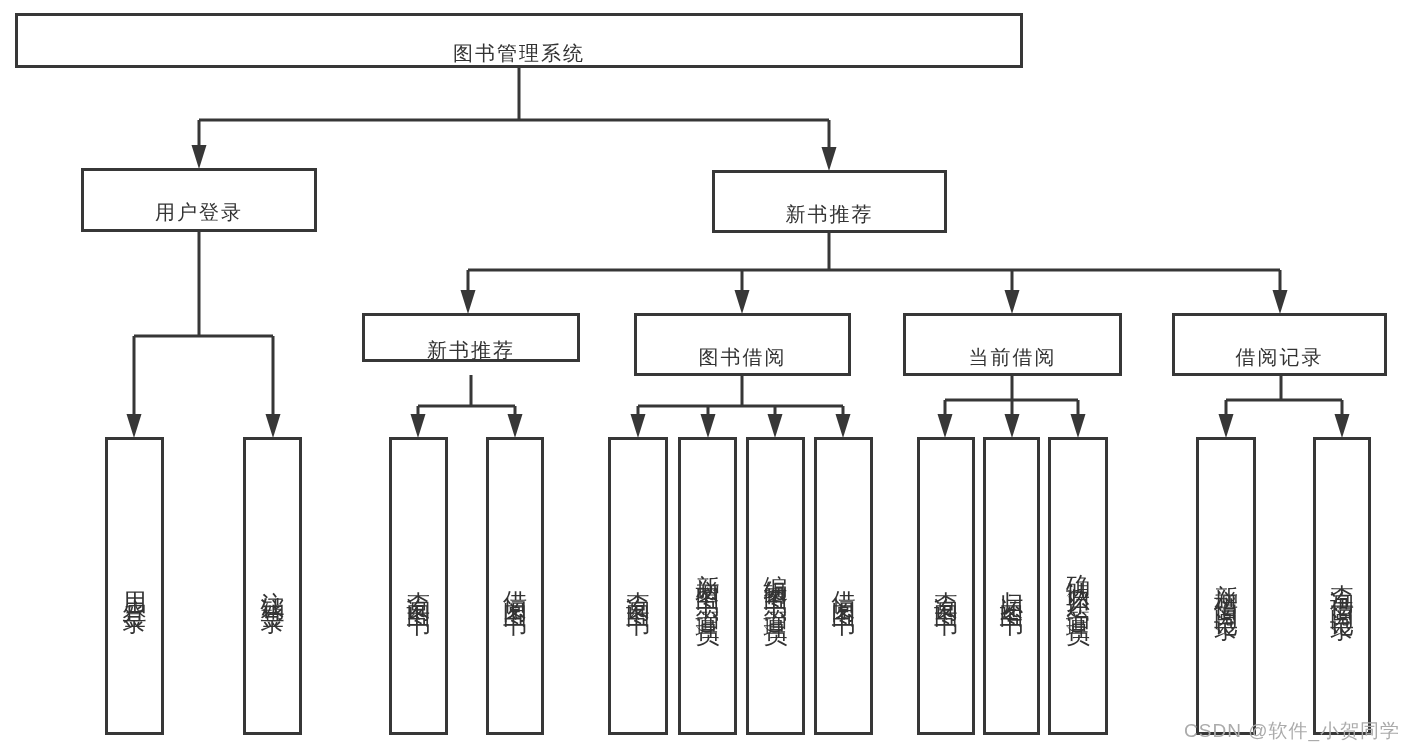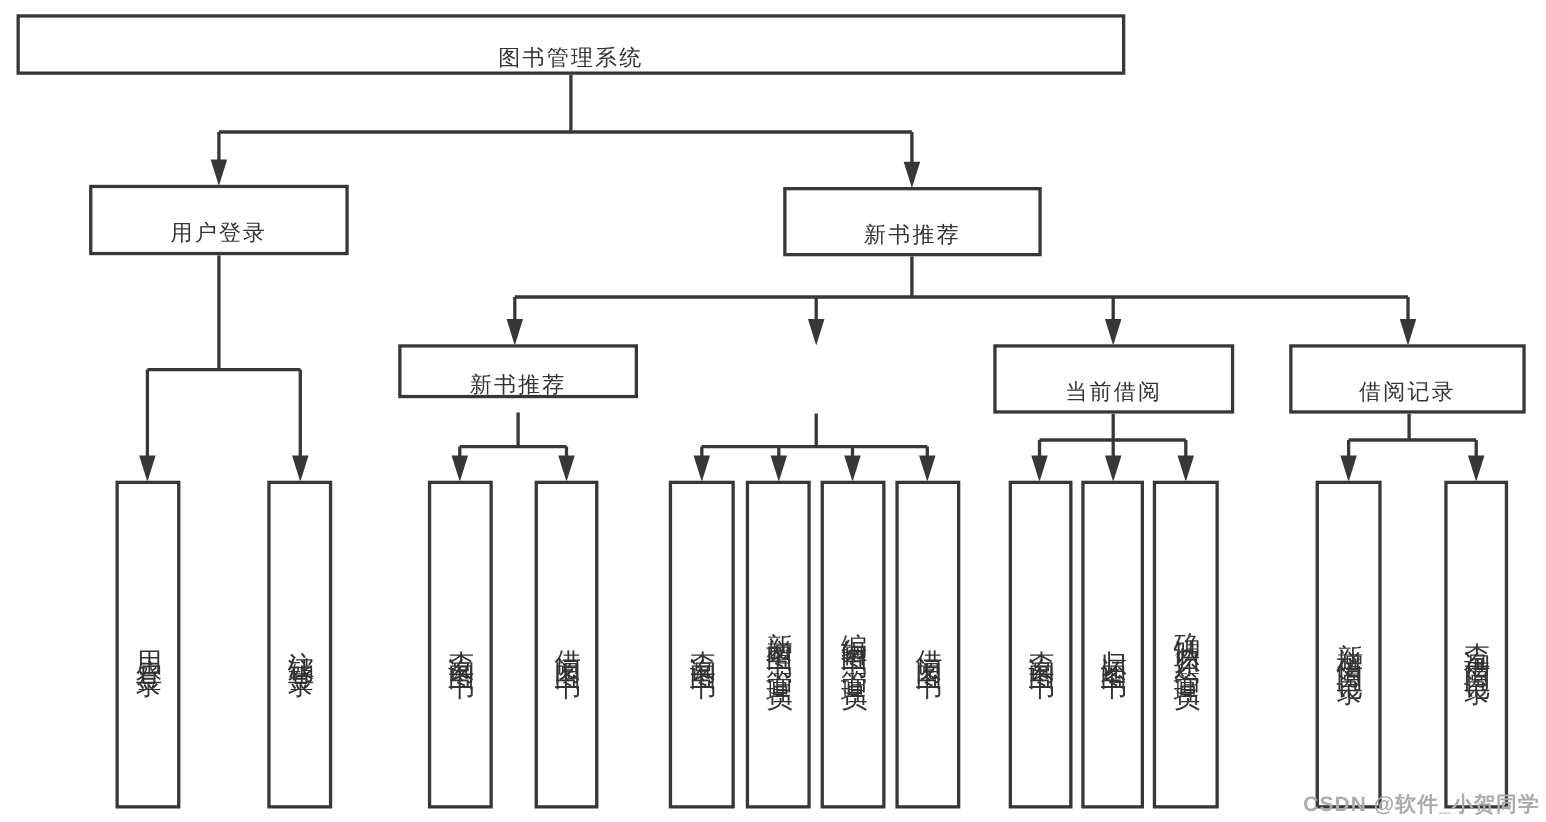--- a/index.html
+++ b/index.html
@@ -45,21 +45,20 @@
   }
   .watermark {
     position: absolute;
     right: 5px;
     bottom: 3px;
     font-size: 19px;
     letter-spacing: 1px;
     color: #ababab;
     z-index: 3;
     white-space: nowrap;
-    font-weight: bold;
   }
 </style>
 </head>
 <body>
 
 <div class="stage">
 
   <svg class="connectors" viewBox="0 0 1405 747" xmlns="http://www.w3.org/2000/svg">
     <path fill="none" stroke-width="3" d="M519 68 V120 M199 120 H829 M199 120 V150 M829 120 V152
              M199 232 V336 M134 336 H273 M134 336 V420 M273 336 V420
@@ -83,20 +82,23 @@
 
   <div class="node" style="left:81px; top:168px; width:236px; height:64px">
     <span class="hlabel">用户登录</span>
   </div>
   <div class="node" style="left:712px; top:170px; width:235px; height:63px">
     <span class="hlabel">新书推荐</span>
   </div>
 
   <div class="node" style="left:362px; top:313px; width:218px; height:49px">
     <span class="hlabel">新书推荐</span>
+  </div>
+  <div class="node" style="left:634px; top:313px; width:217px; height:63px">
+    <span class="hlabel">图书借阅</span>
   </div>
   <div class="node" style="left:903px; top:313px; width:219px; height:63px">
     <span class="hlabel">当前借阅</span>
   </div>
   <div class="node" style="left:1172px; top:313px; width:215px; height:63px">
     <span class="hlabel">借阅记录</span>
   </div>
 
   <div class="node" style="left:105px; top:437px; width:59px; height:298px">
     <span class="vlabel">用户登录</span>

